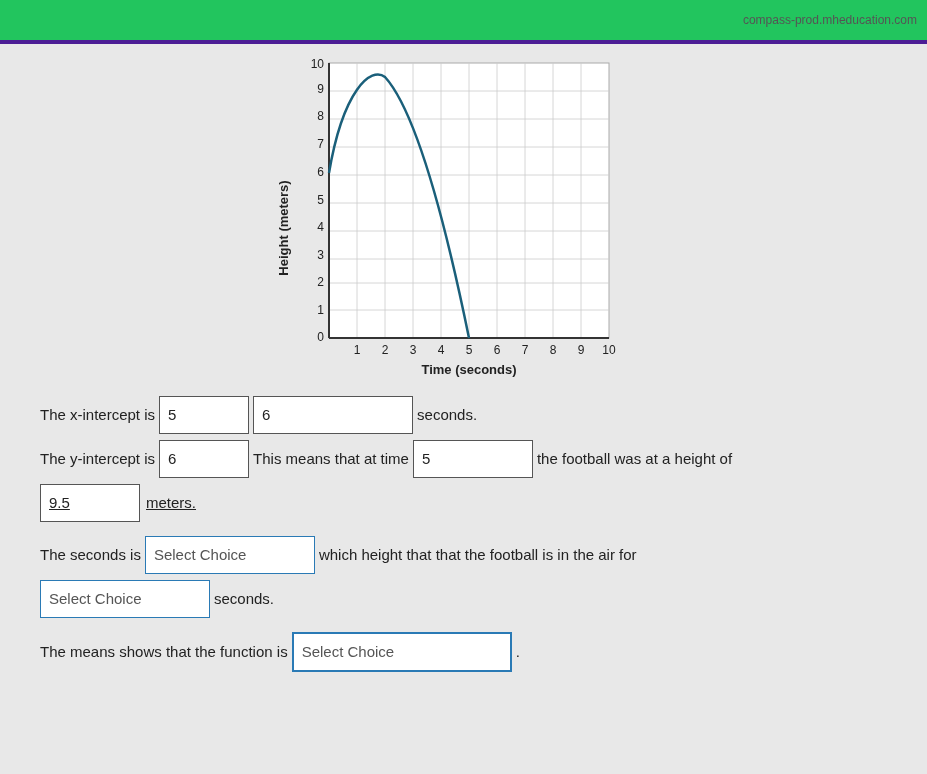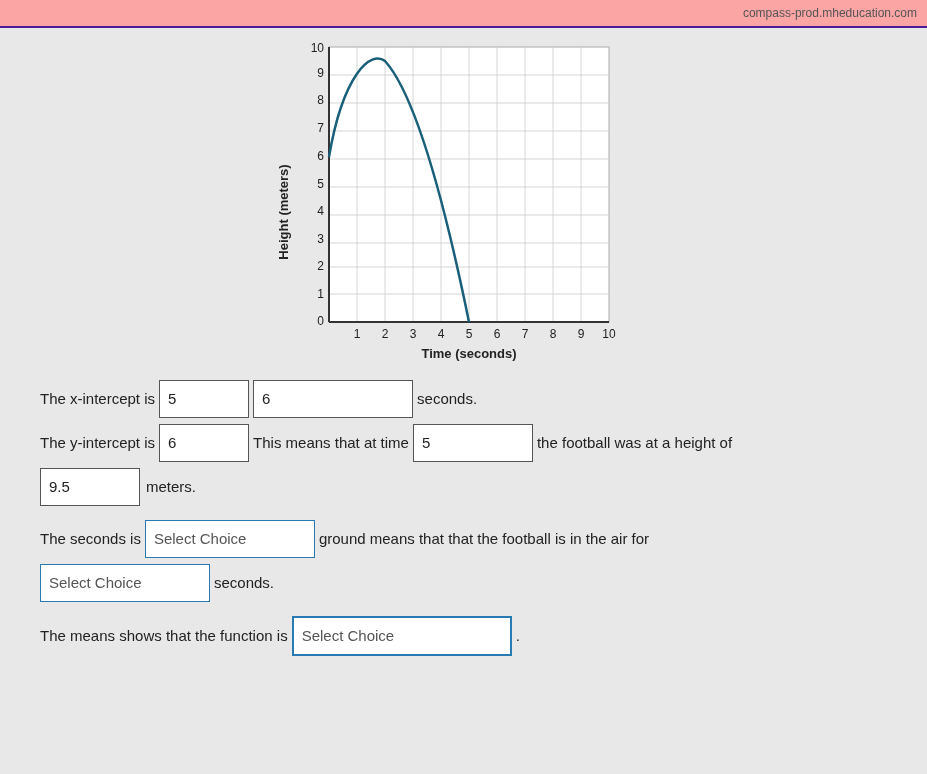--- a/index.html
+++ b/index.html
@@ -5,26 +5,26 @@
     * { box-sizing: border-box; margin: 0; padding: 0; }
     body {
       background: #d0d0d0;
       font-family: Arial, sans-serif;
       font-size: 15px;
       color: #222;
       min-height: 774px;
       width: 927px;
     }
     .top-bar {
-      background: #fca5a5;
+      background: #22c55e;
       text-align: right;
-      padding: 6px 10px;
+      padding: 13px 10px;
       font-size: 12px;
       color: #555;
-      border-bottom: 2px solid #4c1d95;
+      border-bottom: 4px solid #4c1d95;
     }
     .main-content {
       background: #e8e8e8;
       padding: 10px 30px 20px 30px;
       min-height: 760px;
     }
     .chart-container {
       display: flex;
       justify-content: center;
       margin-bottom: 18px;
@@ -70,20 +70,21 @@
       min-width: 220px;
       display: inline-block;
       font-size: 15px;
       color: #555;
     }
     .meters-row {
       display: flex;
       align-items: center;
       gap: 6px;
       margin-bottom: 10px;
+      text-decoration: underline;
     }
     .section-gap {
       margin-top: 14px;
     }
     svg text {
       font-family: Arial, sans-serif;
     }
   </style>
 </head>
 <body>
@@ -173,21 +174,21 @@
     </div>
 
     <div class="meters-row">
       <span class="answer-box" style="min-width:100px;">9.5</span>
       <span>meters.</span>
     </div>
 
     <div class="question-row section-gap">
       <span>The seconds is</span>
       <span class="select-box">Select Choice</span>
-      <span>ground means that that the football is in the air for</span>
+      <span>which height that that the football is in the air for</span>
     </div>
     <div class="question-row">
       <span class="select-box">Select Choice</span>
       <span>seconds.</span>
     </div>
 
     <div class="question-row section-gap">
       <span>The means shows that the function is</span>
       <span class="select-box-wide">Select Choice</span>
       <span>.</span>

